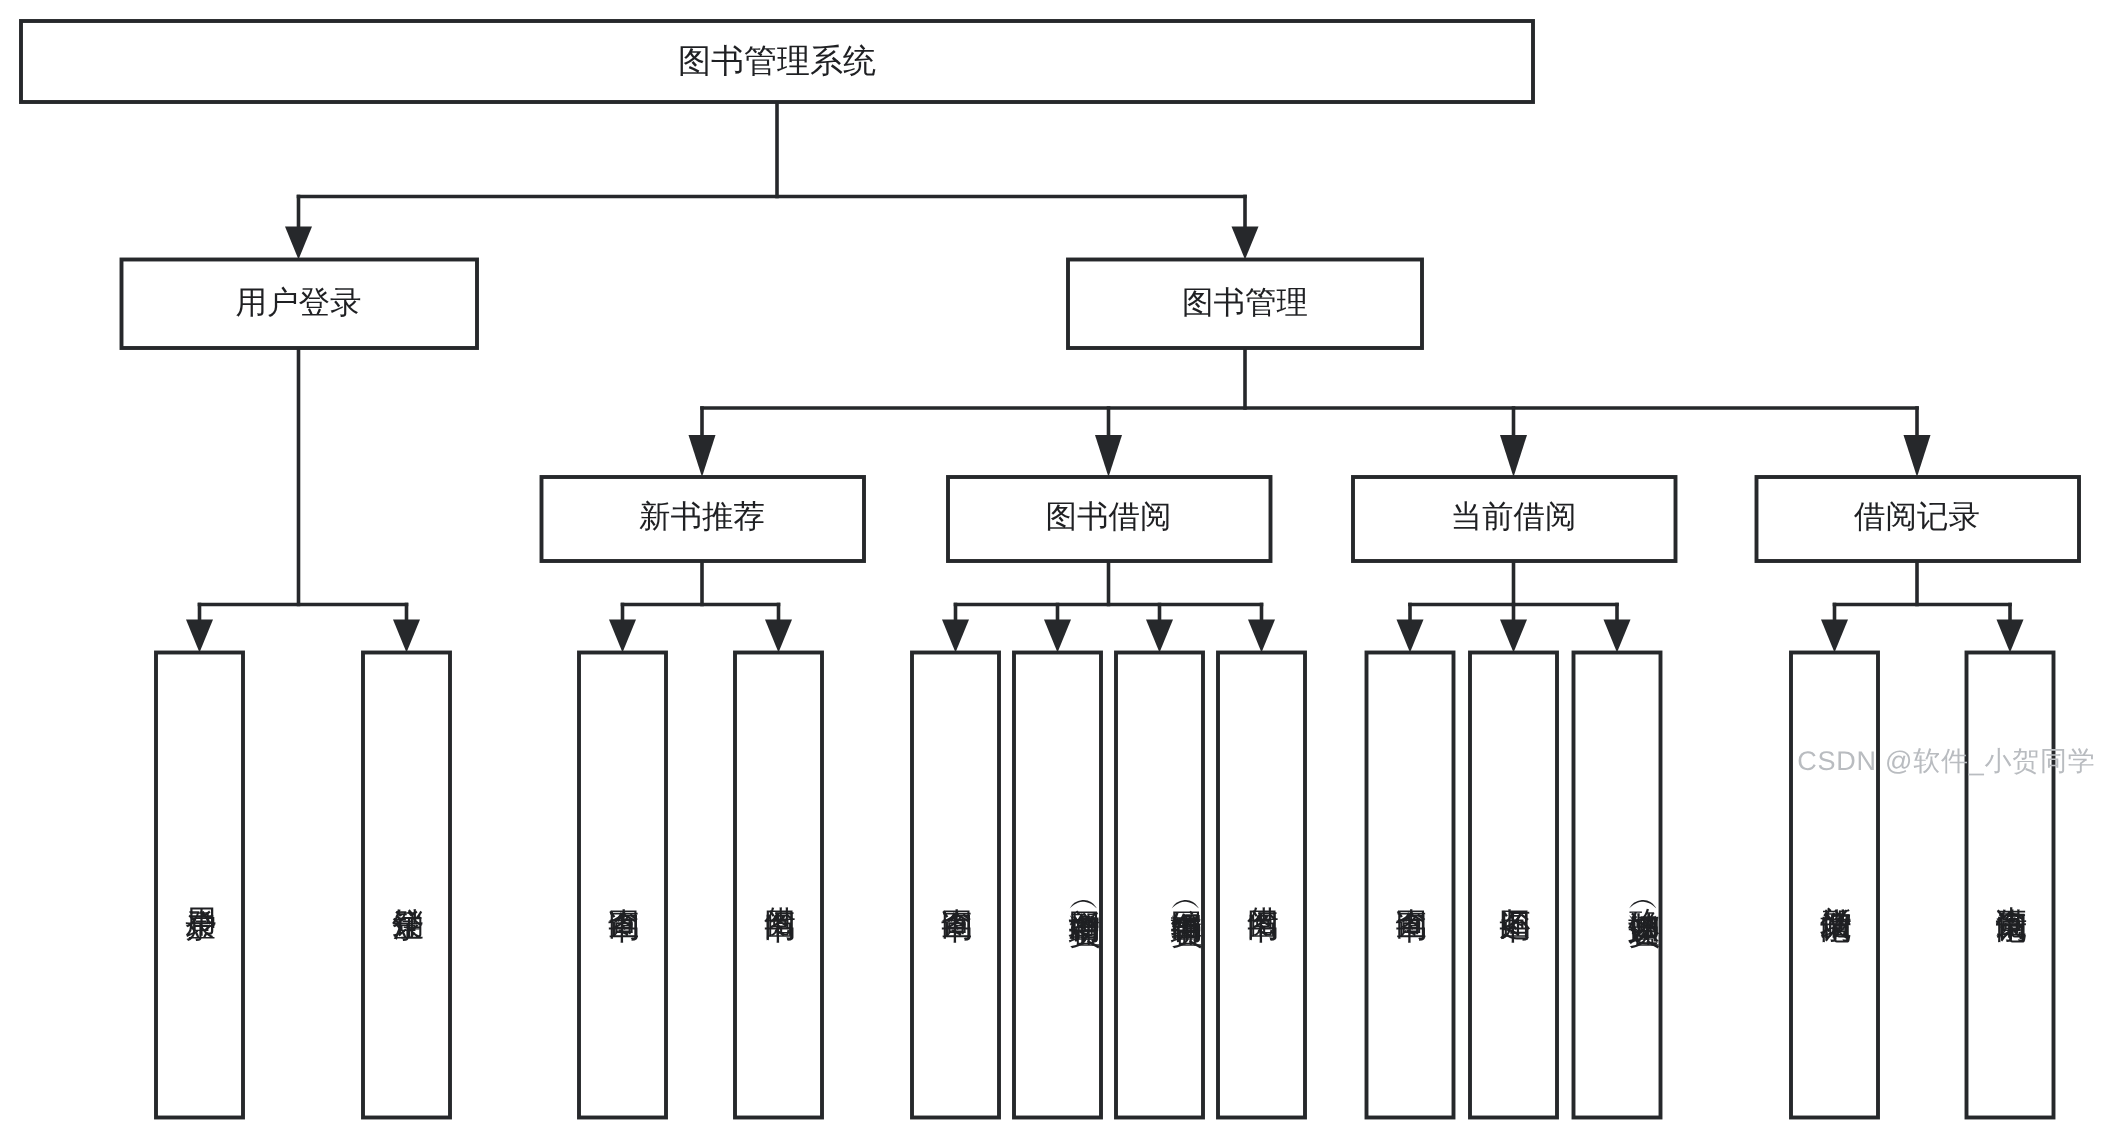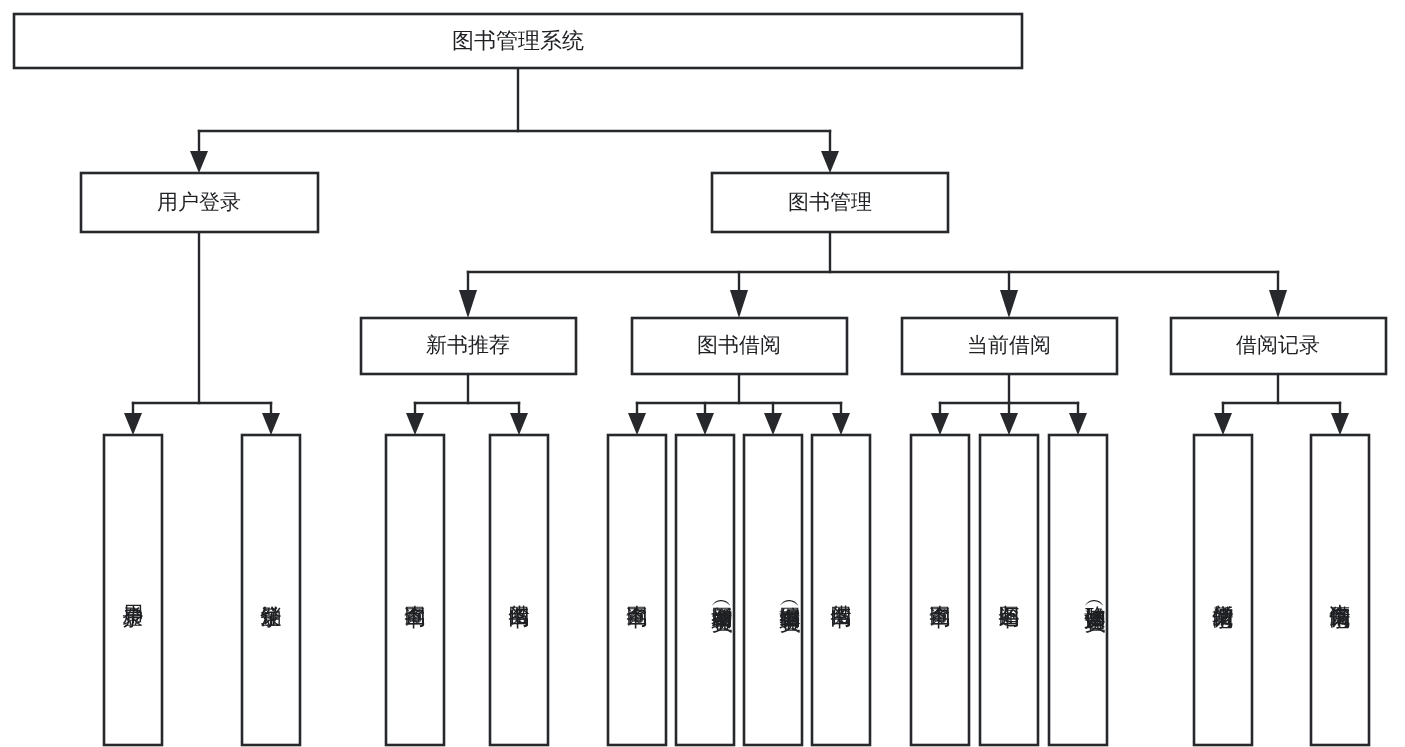--- a/index.html
+++ b/index.html
@@ -195,13 +195,14 @@
   <div class="vlabel" style="left:744px;top:443px;width:58px;height:300px;">编辑图书（管理员）</div>
   <div class="vlabel center" style="left:812px;top:435px;width:58px;height:310px;">借阅图书</div>
 
   <div class="vlabel center" style="left:911px;top:435px;width:58px;height:310px;">查询图书</div>
   <div class="vlabel center" style="left:980px;top:435px;width:58px;height:310px;">归还图书</div>
   <div class="vlabel" style="left:1049px;top:443px;width:58px;height:300px;">确认归还（管理员）</div>
 
   <div class="vlabel center" style="left:1194px;top:435px;width:58px;height:310px;">新增借阅记录</div>
   <div class="vlabel center" style="left:1311px;top:435px;width:58px;height:310px;">查询借阅记录</div>
 
+  <div id="watermark">CSDN @软件_小贺同学</div>
 </div>
 
 </body></html>

